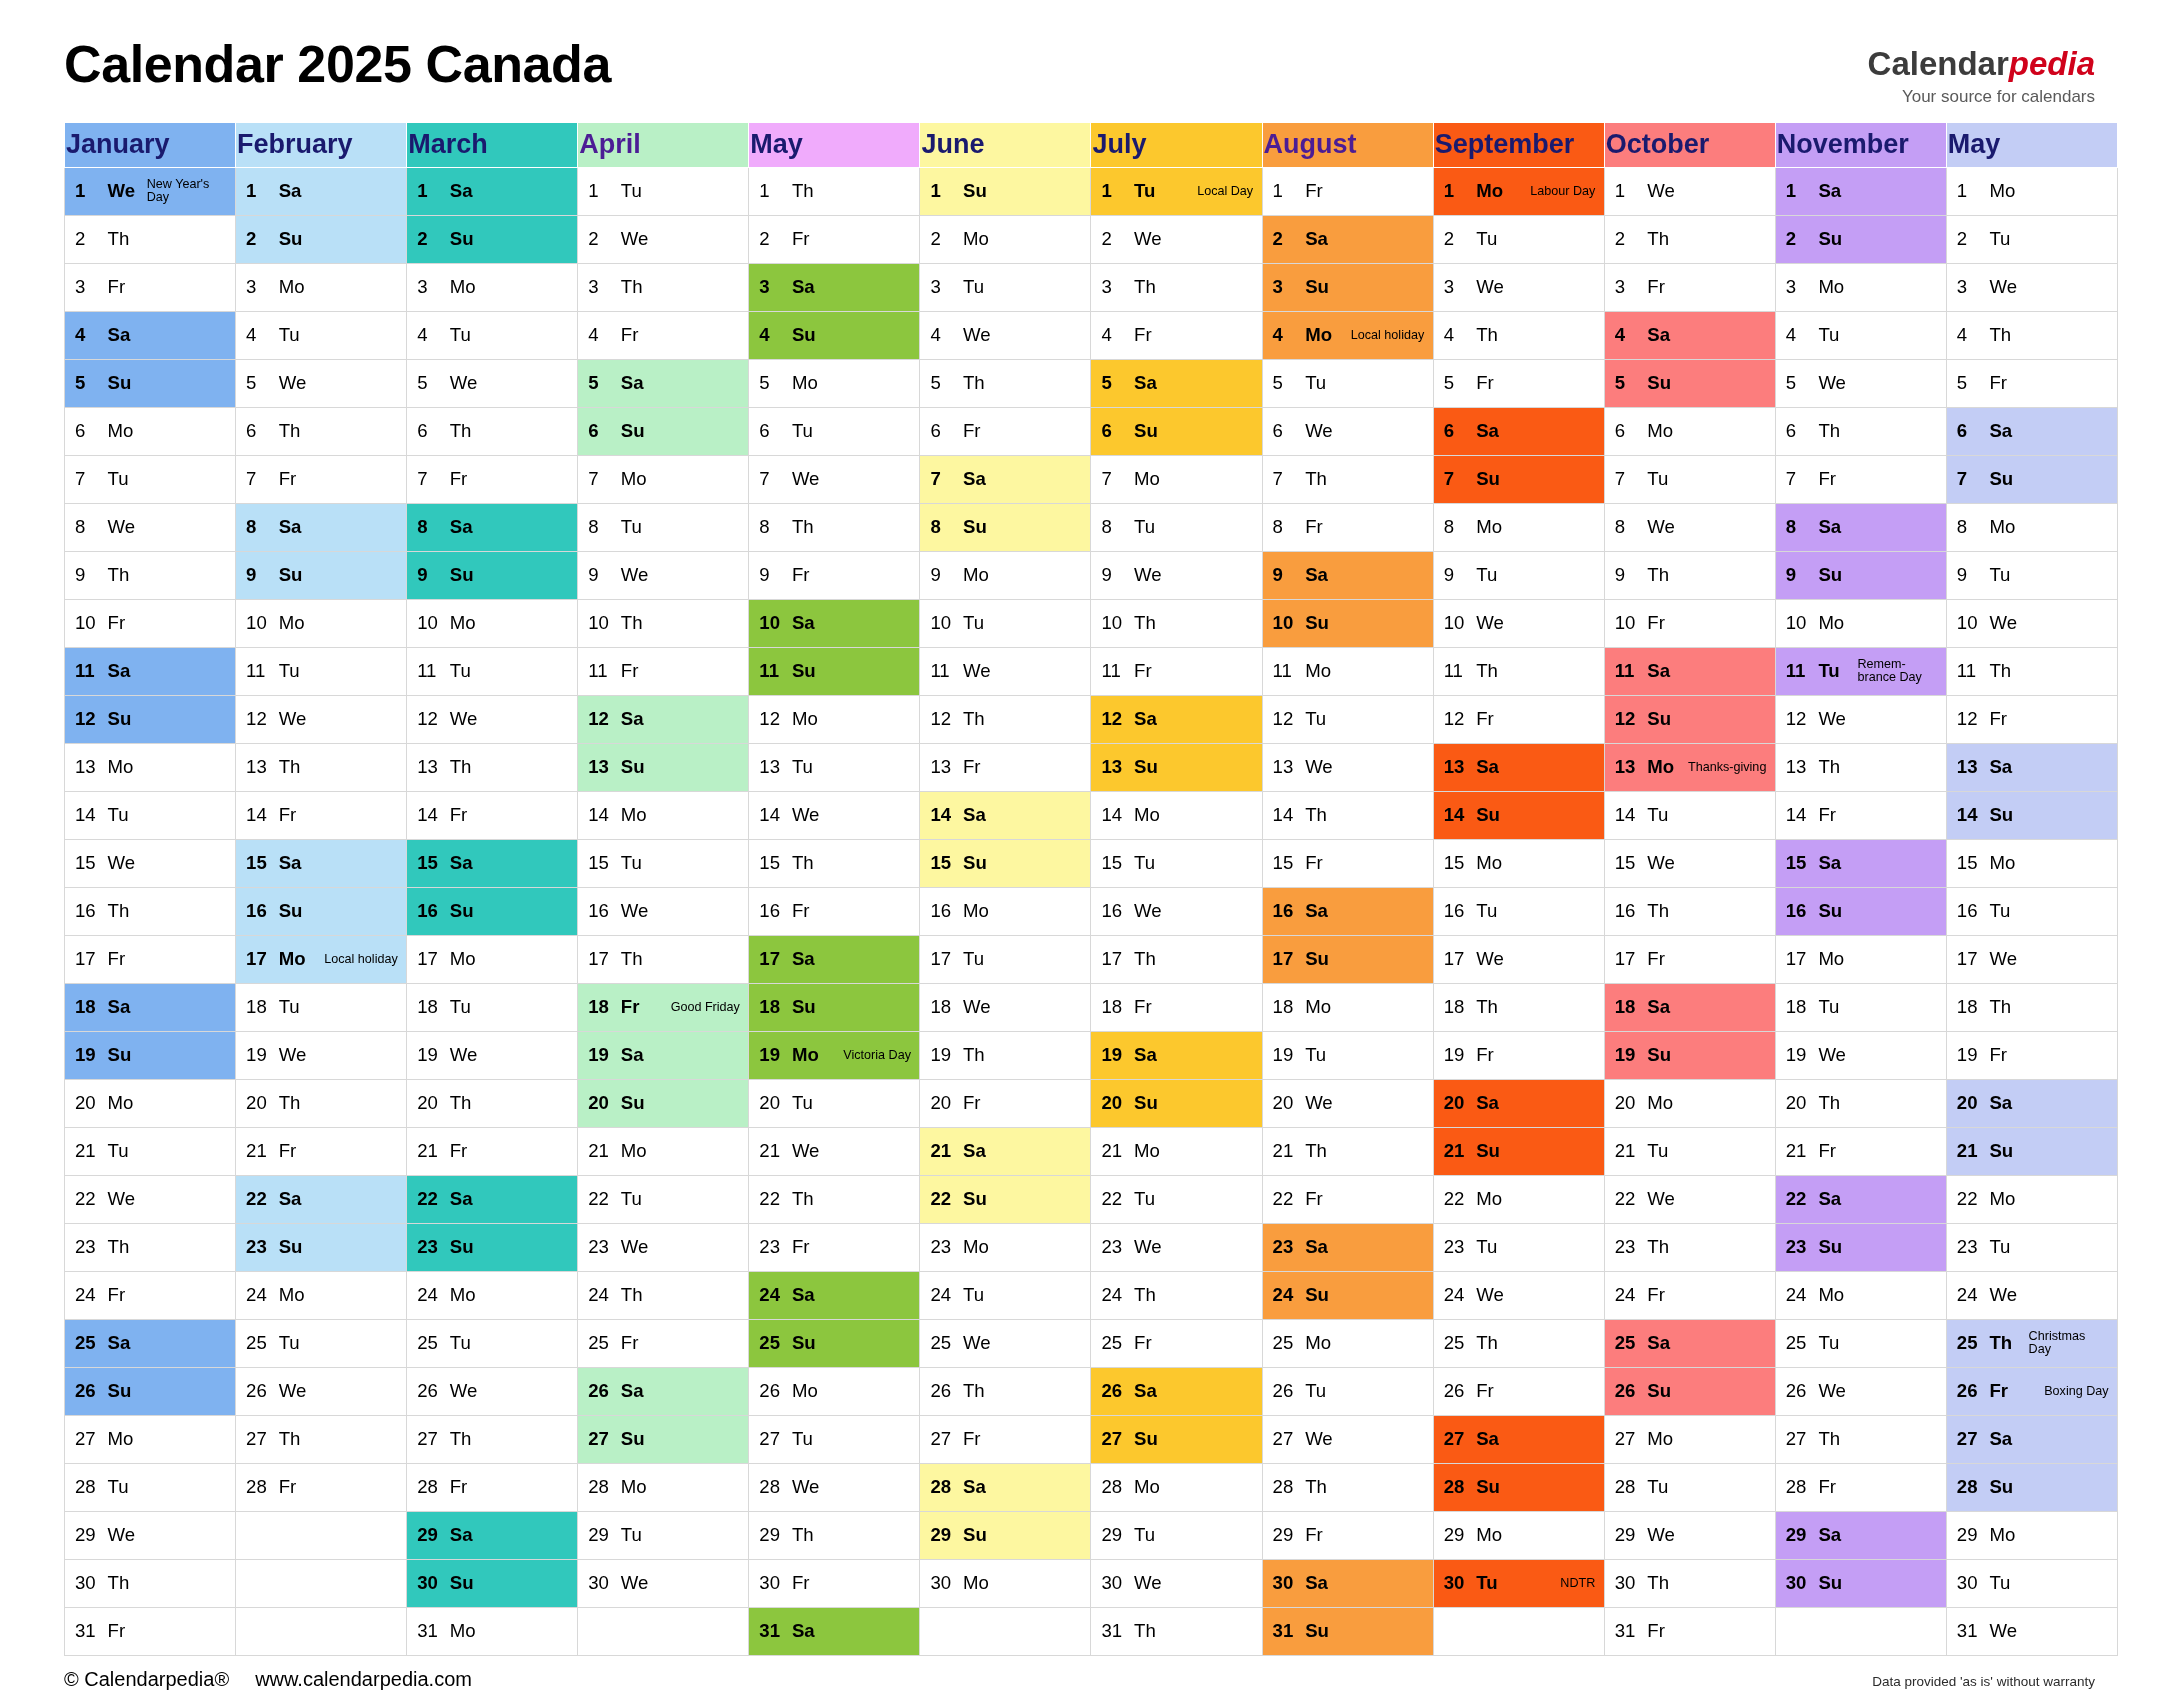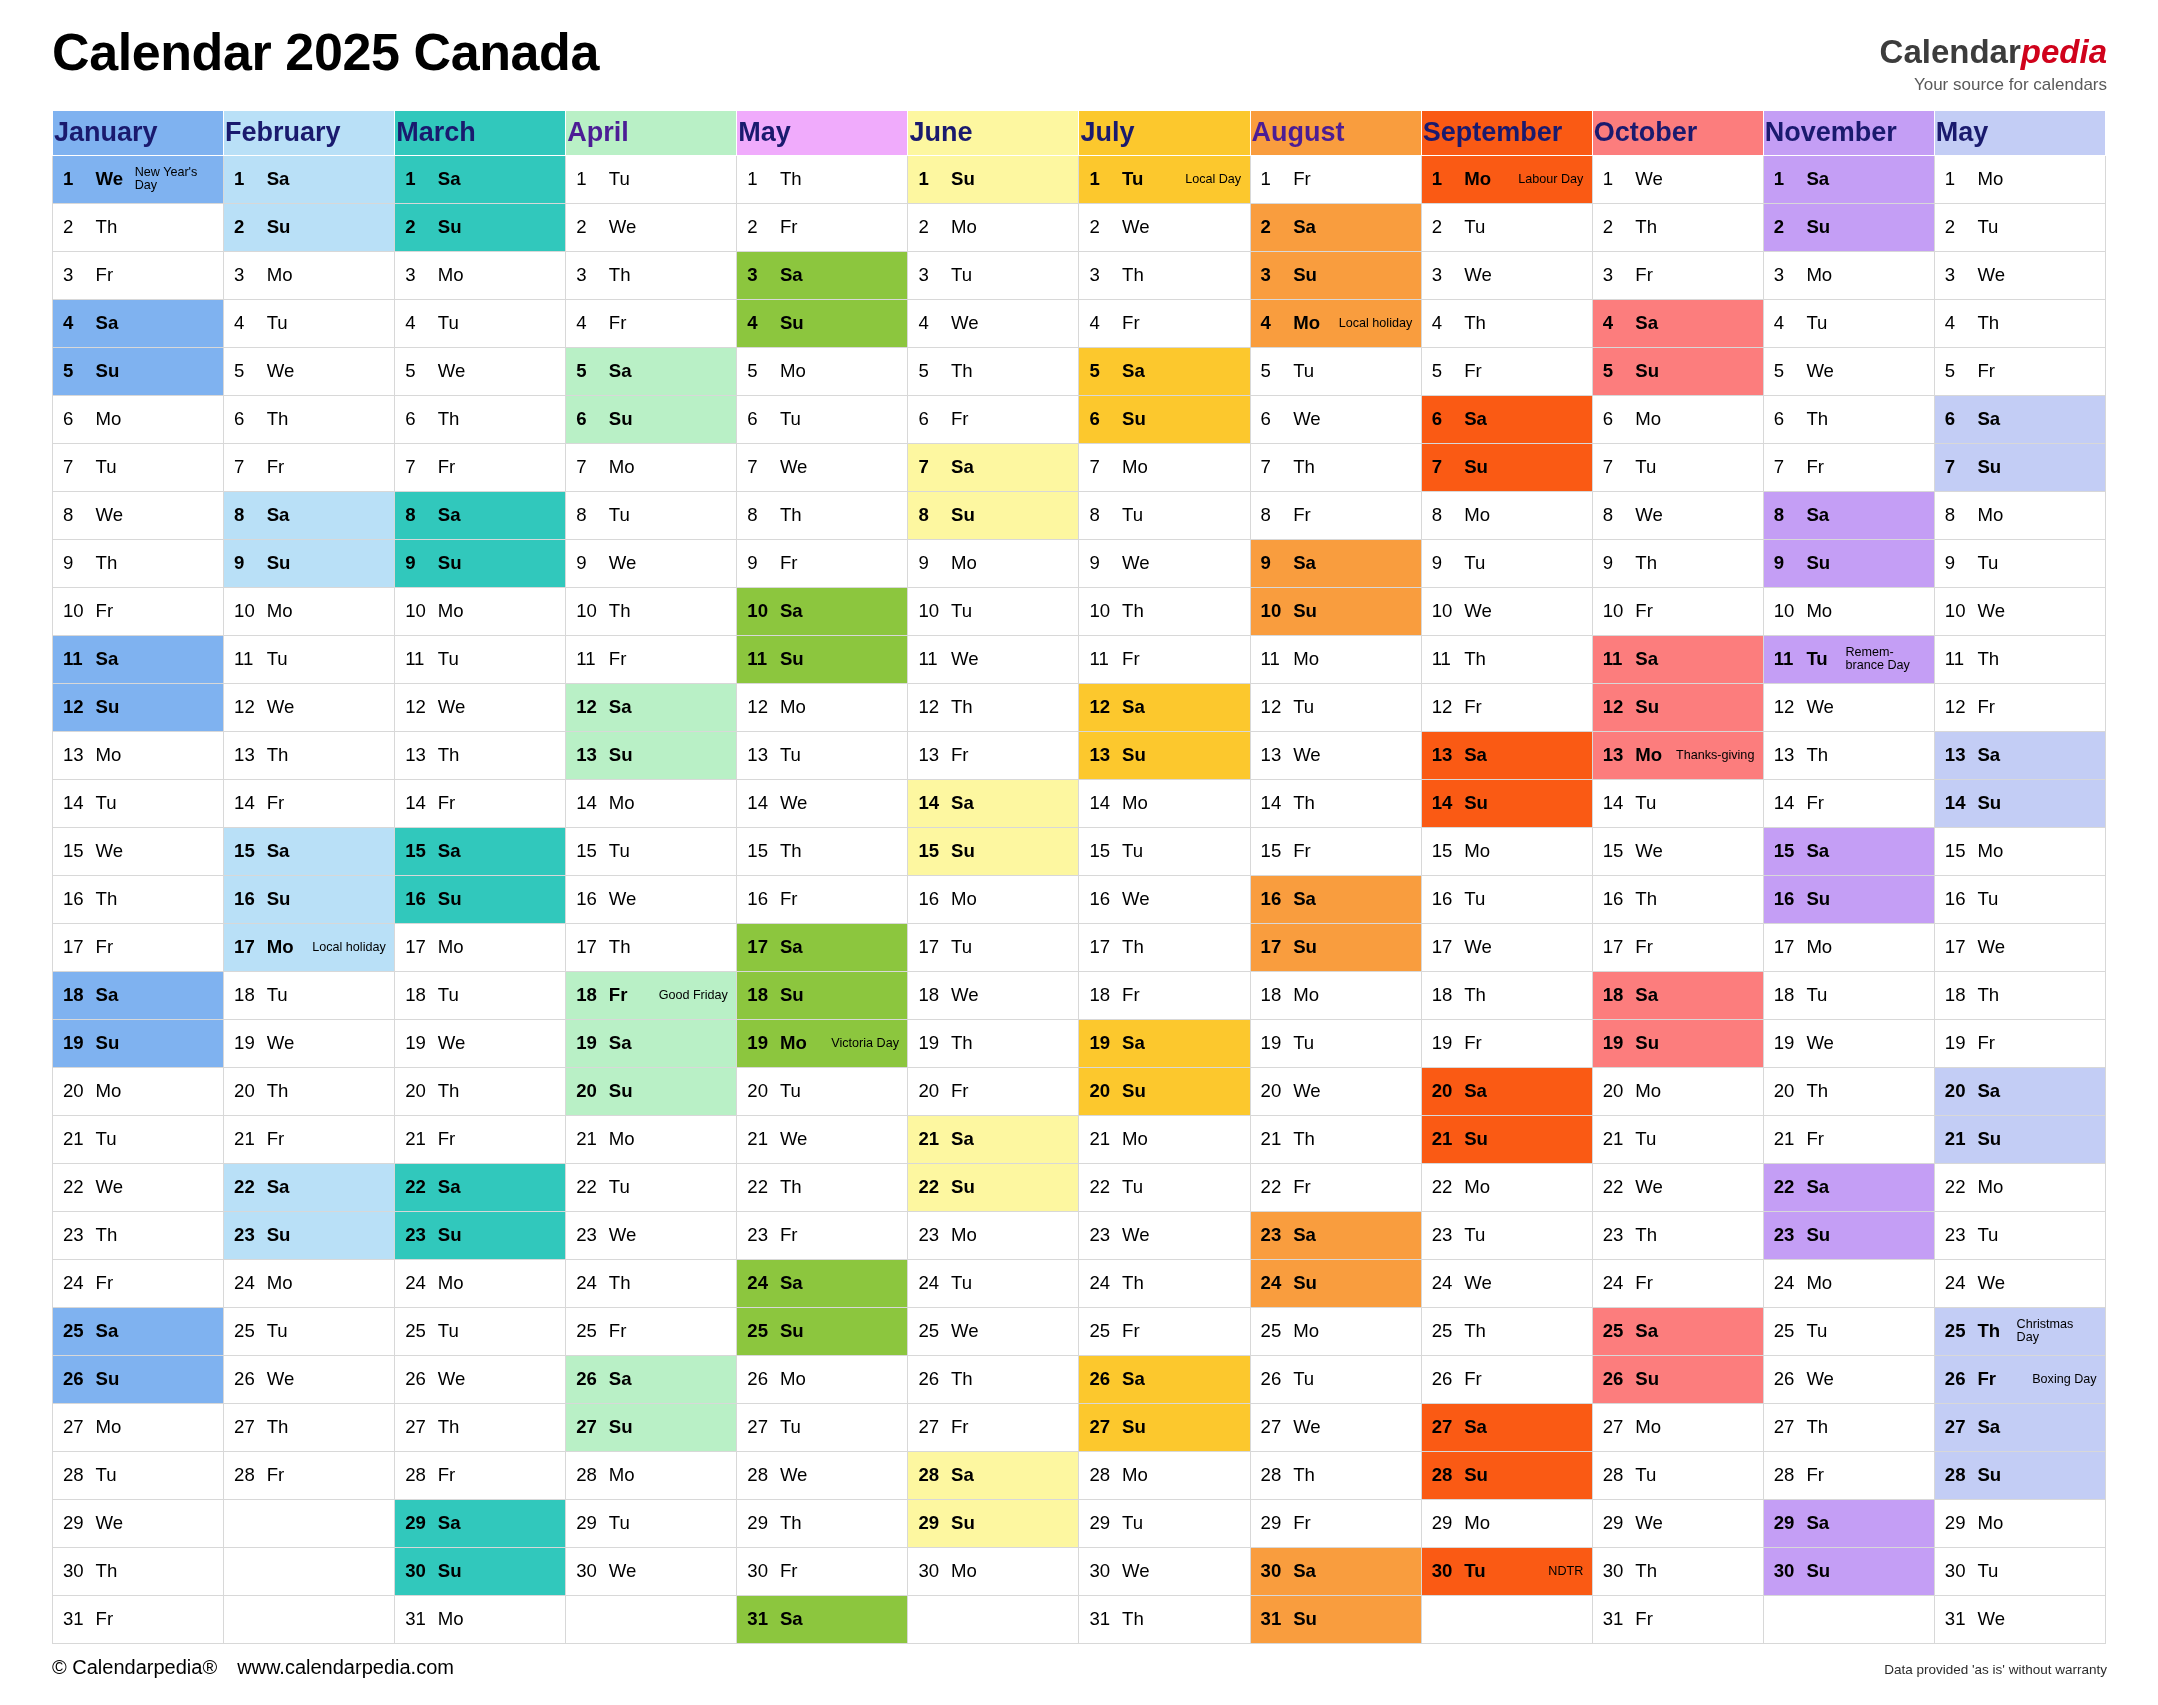--- a/index.html
+++ b/index.html
@@ -8,21 +8,21 @@
   }
   body {
     width: 2159px; height: 1705px;
     font-family: "Liberation Sans", sans-serif;
     color: #000;
     overflow: hidden;
   }
   .page {
     position: relative;
     width: 2159px; height: 1705px;
-    padding: 0;
+    padding: 12px;
     box-sizing: border-box;
   }
   
   .header {
     display: flex;
     align-items: flex-start;
     justify-content: space-between;
     padding: 25px 52px 15px 52px;
     box-sizing: border-box;
   }
@@ -106,21 +106,21 @@
   td.empty { background: #e6e6e6; border: 0.8px solid #d8d8d8; }
   
   .footer {
     display: flex;
     justify-content: space-between;
     align-items: baseline;
     padding: 11.8px 52px 0 52px;
     box-sizing: border-box;
   }
   .copy { font-size: 20px; }
-  .copy .url { margin-left: 20px; }
+  .copy .url { margin-left: 26px; }
   .disclaimer { font-size: 13.5px; color: #2b2b2b; }
 </style>
 </head>
 <body>
 
 <div class="page">
 
   <div class="header">
     <div class="title">Calendar 2025 Canada</div>
     <div class="brand">

